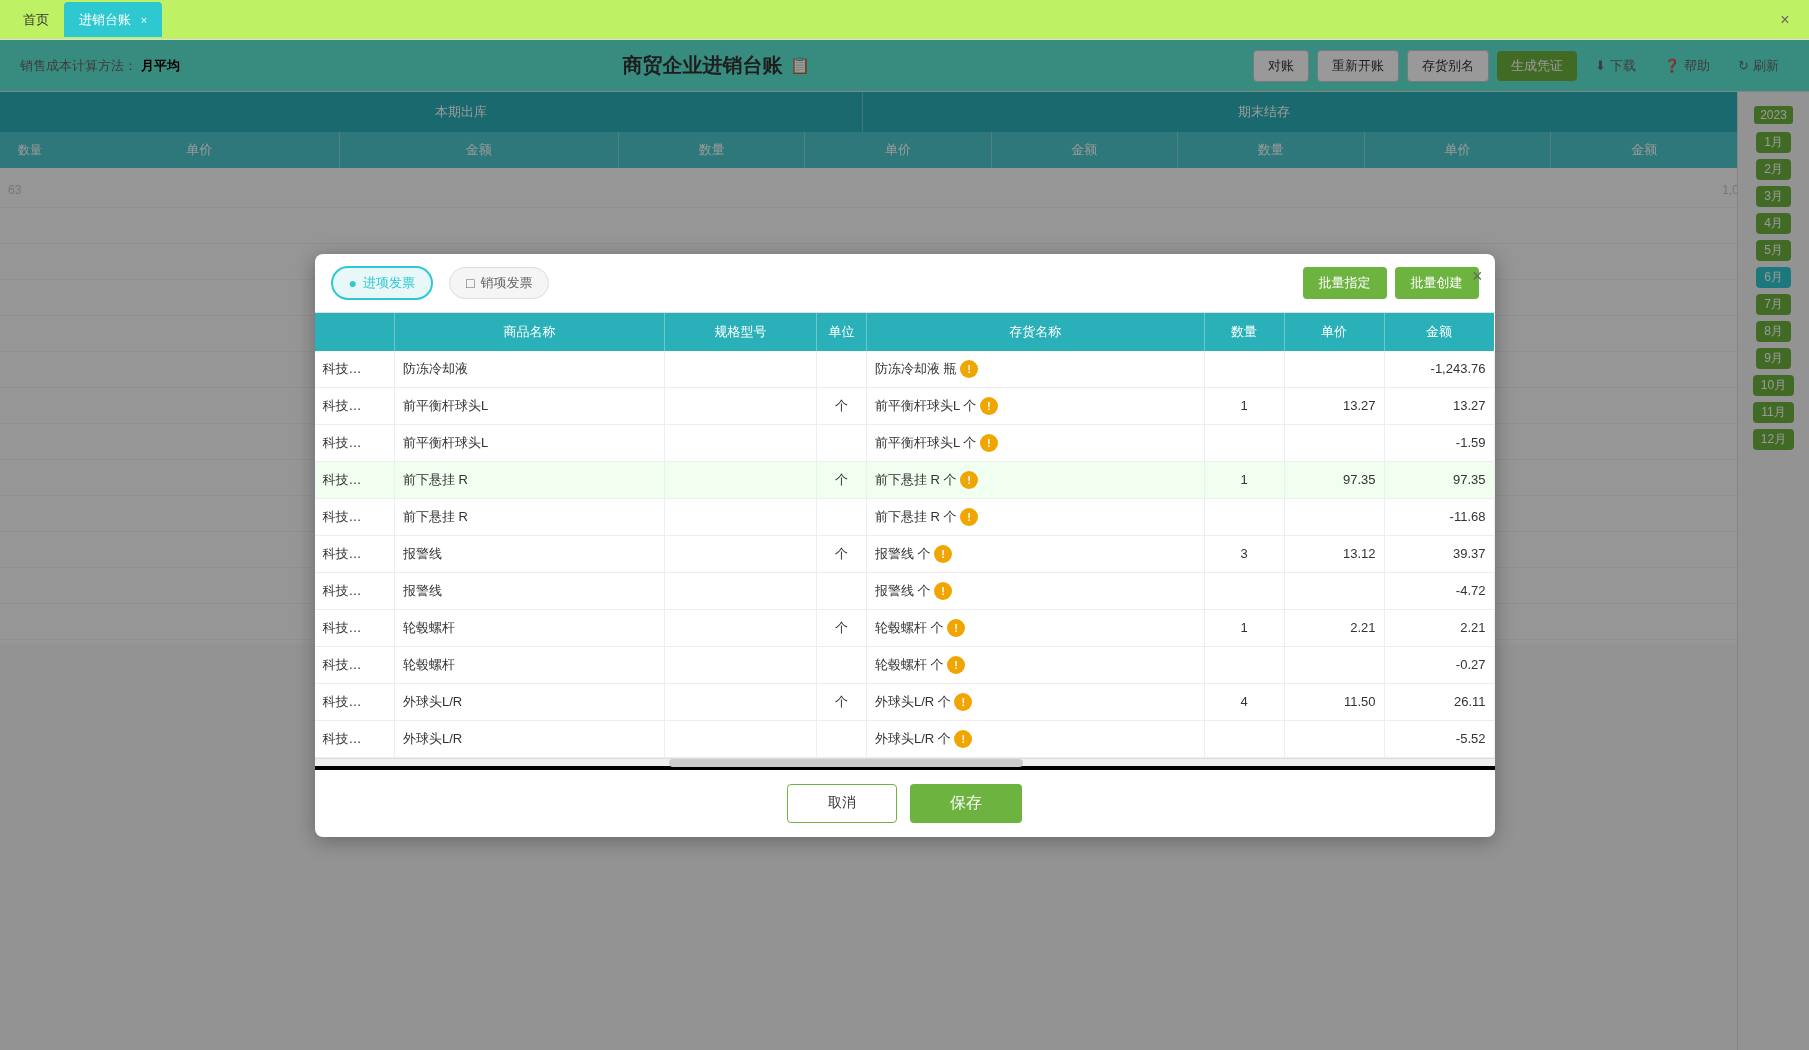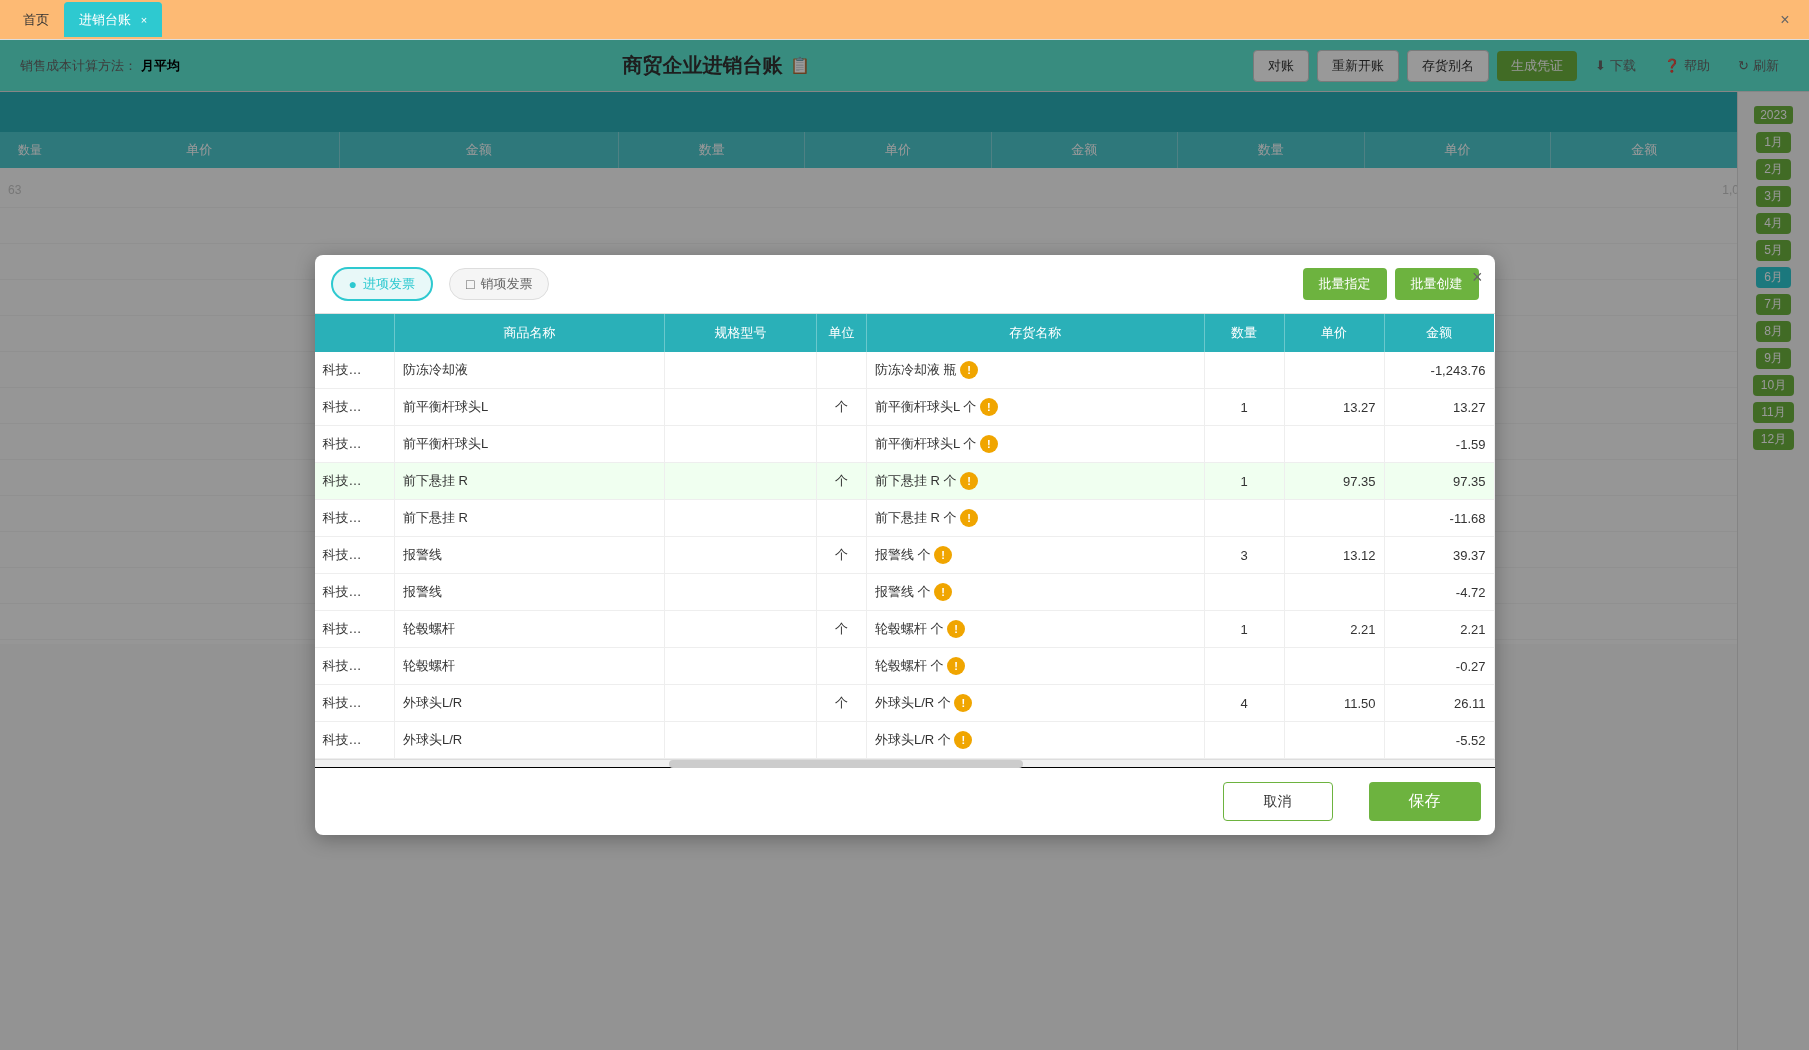--- a/index.html
+++ b/index.html
@@ -1,20 +1,20 @@
 <!DOCTYPE html>
 <html><head>
   <meta charset="utf-8">
   <style>
     * { box-sizing: border-box; margin: 0; padding: 0; }
     body { font-family: 'Microsoft YaHei', Arial, sans-serif; font-size: 13px; background: #e8e8e8; overflow: hidden; width: 1809px; height: 1050px; }
 
     
     .tab-bar {
-      display: flex; align-items: center; background: #fdba74; height: 40px;
+      display: flex; align-items: center; background: #bef264; height: 40px;
       border-bottom: 1px solid #ddd; padding: 0 8px;
     }
     .tab-item {
       padding: 8px 14px; cursor: pointer; font-size: 13px; color: #333;
       border: 1px solid transparent; border-bottom: none; border-radius: 4px 4px 0 0;
     }
     .tab-item.active {
       background: #2ec9d0; color: #fff; border-color: #2ec9d0;
     }
     .tab-close { margin-left: 6px; cursor: pointer; font-size: 11px; }
@@ -116,22 +116,22 @@
     tbody td.text-left { text-align: left; }
 
     .warn-icon {
       display: inline-block; width: 18px; height: 18px; background: #f0a500;
       border-radius: 50%; color: #fff; font-size: 11px; font-weight: bold;
       text-align: center; line-height: 18px;
     }
 
     
     .modal-footer {
-      display: flex; justify-content: flex-end; gap: 36px; padding: 14px;
-      border-top: 1px solid #000000;
+      display: flex; justify-content: center; gap: 13px; padding: 14px;
+      border-top: 4px solid #000000;
     }
     .btn-cancel {
       padding: 9px 40px; border: 1px solid #6db33f; background: #fff;
       color: #333; border-radius: 4px; cursor: pointer; font-size: 14px;
     }
     .btn-save {
       padding: 9px 40px; border: none; background: #6db33f;
       color: #fff; border-radius: 4px; cursor: pointer; font-size: 16px;
     }
 
@@ -194,20 +194,26 @@
       </button>
       <button class="btn-icon">
         <span>↻</span>
         <span>刷新</span>
       </button>
     </div>
   </div>
 
   <div style="display:flex; background:#2ab0b8; height:40px; align-items:center; padding: 0 72px 0 0; margin-right:72px;">
     <div style="width:60px; flex-shrink:0;"></div>
+    <div style="flex:1; display:flex; align-items:center; justify-content:center; color:#fff; border-right:1px solid rgba(255,255,255,0.3); height:100%;">
+      <span>本期出库</span>
+    </div>
+    <div style="flex:1; display:flex; align-items:center; justify-content:center; color:#fff; height:100%;">
+      <span>期末结存</span>
+    </div>
   </div>
   <div style="display:flex; background:#4dc8ce; height:36px; align-items:center; margin-right:72px;">
     <div style="width:60px; flex-shrink:0; color:#fff; font-size:12px; text-align:center;">
       <span>数量</span>
     </div>
     <div style="flex:1; display:flex;">
       <div style="flex:1; display:flex; align-items:center; justify-content:center; color:#fff; border-right:1px solid rgba(255,255,255,0.3); height:36px;">
         <span>单价</span>
       </div>
       <div style="flex:1; display:flex; align-items:center; justify-content:center; color:#fff; border-right:1px solid rgba(255,255,255,0.3); height:36px;">

